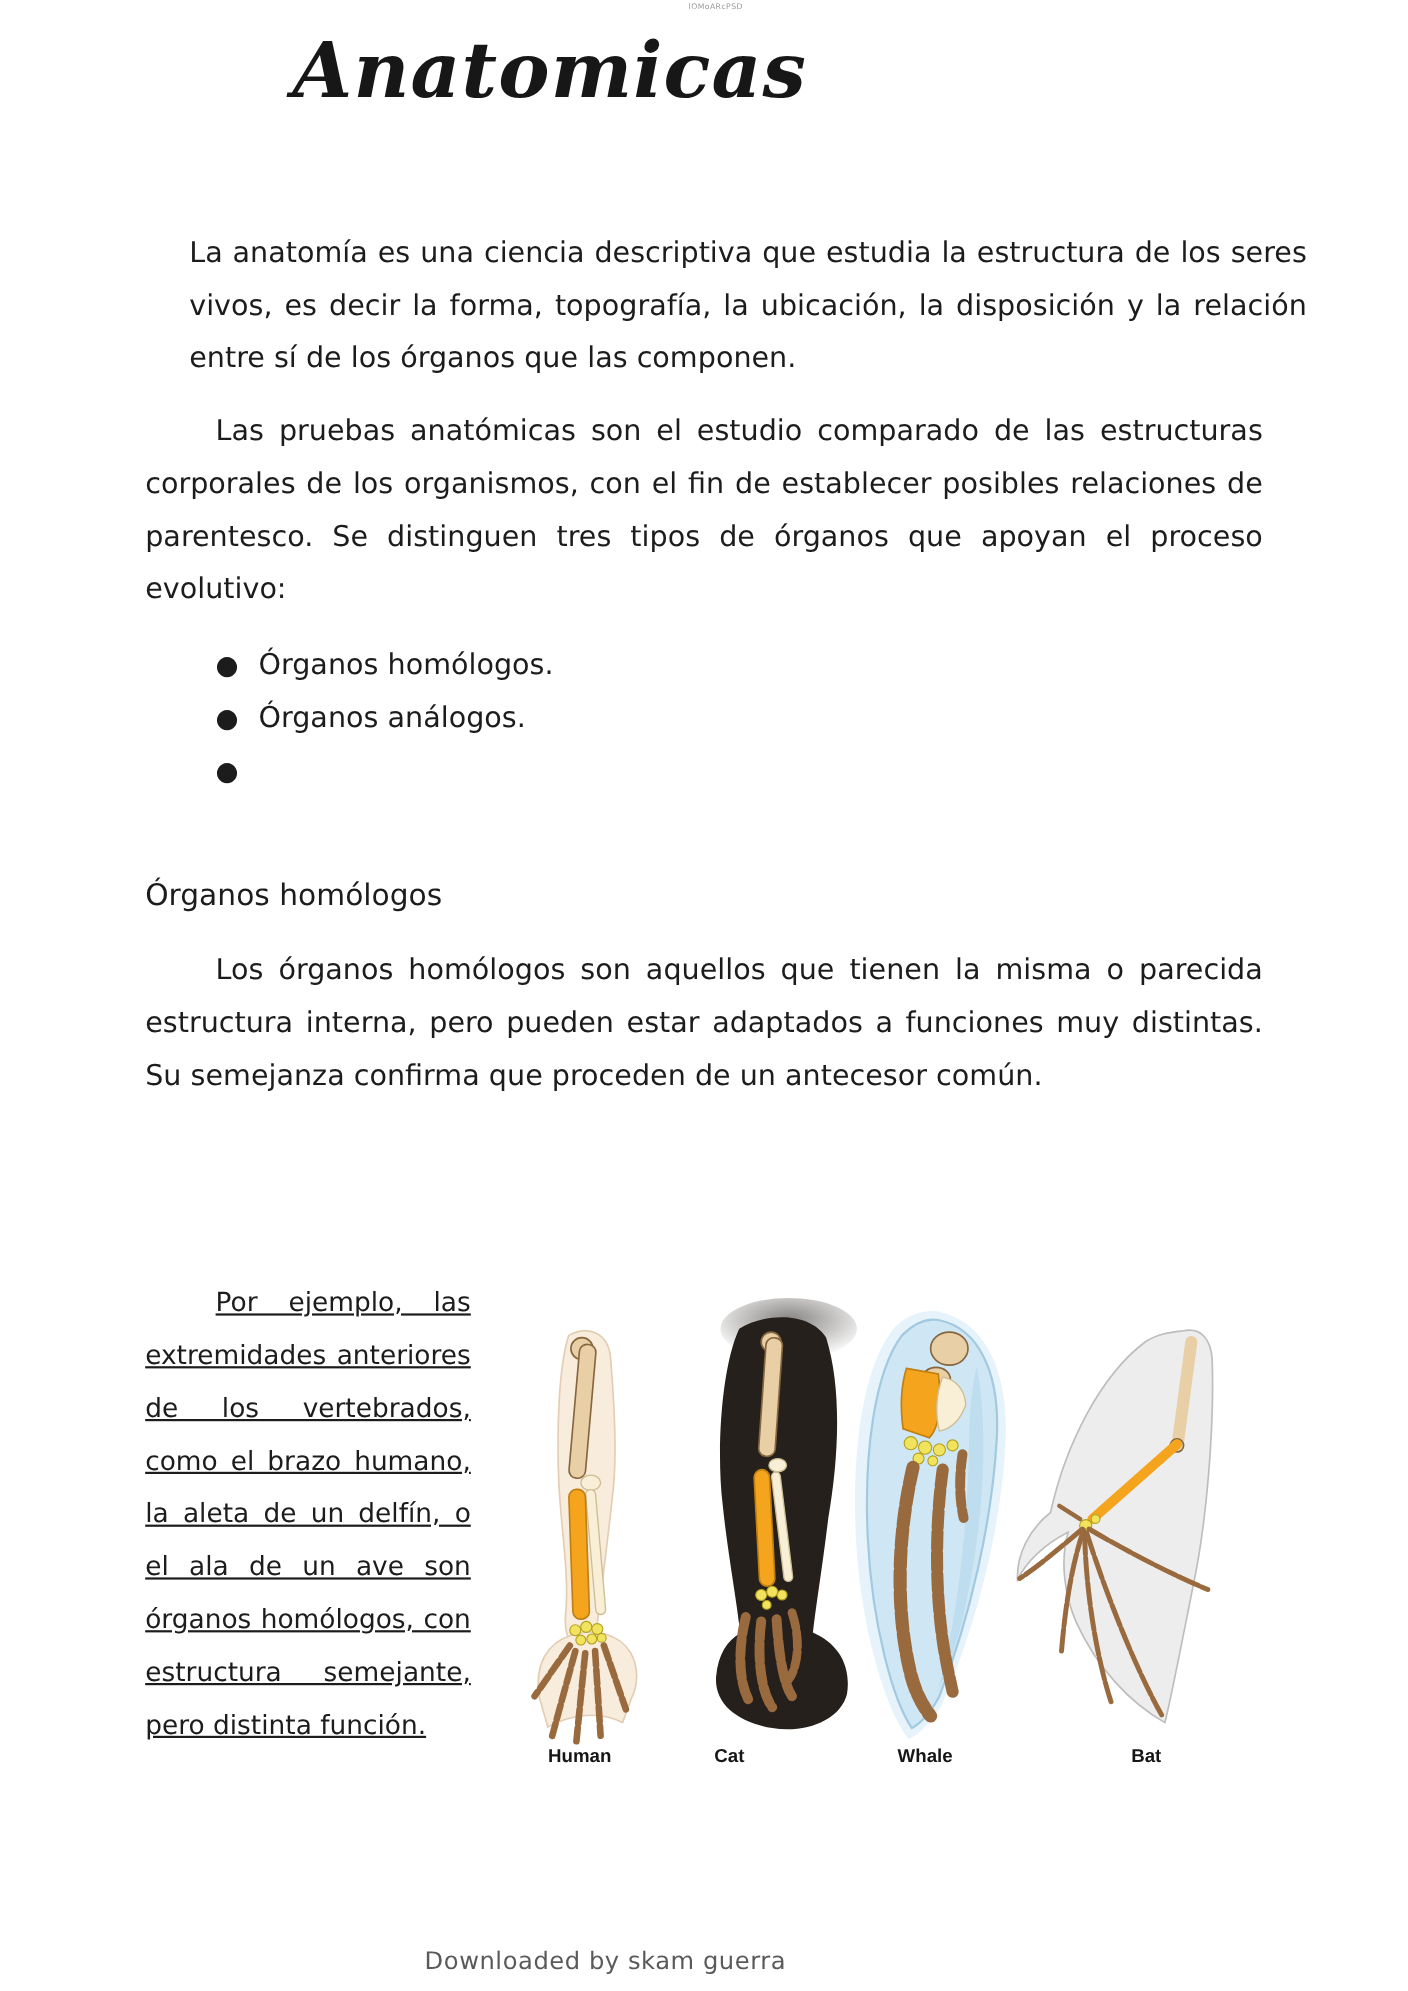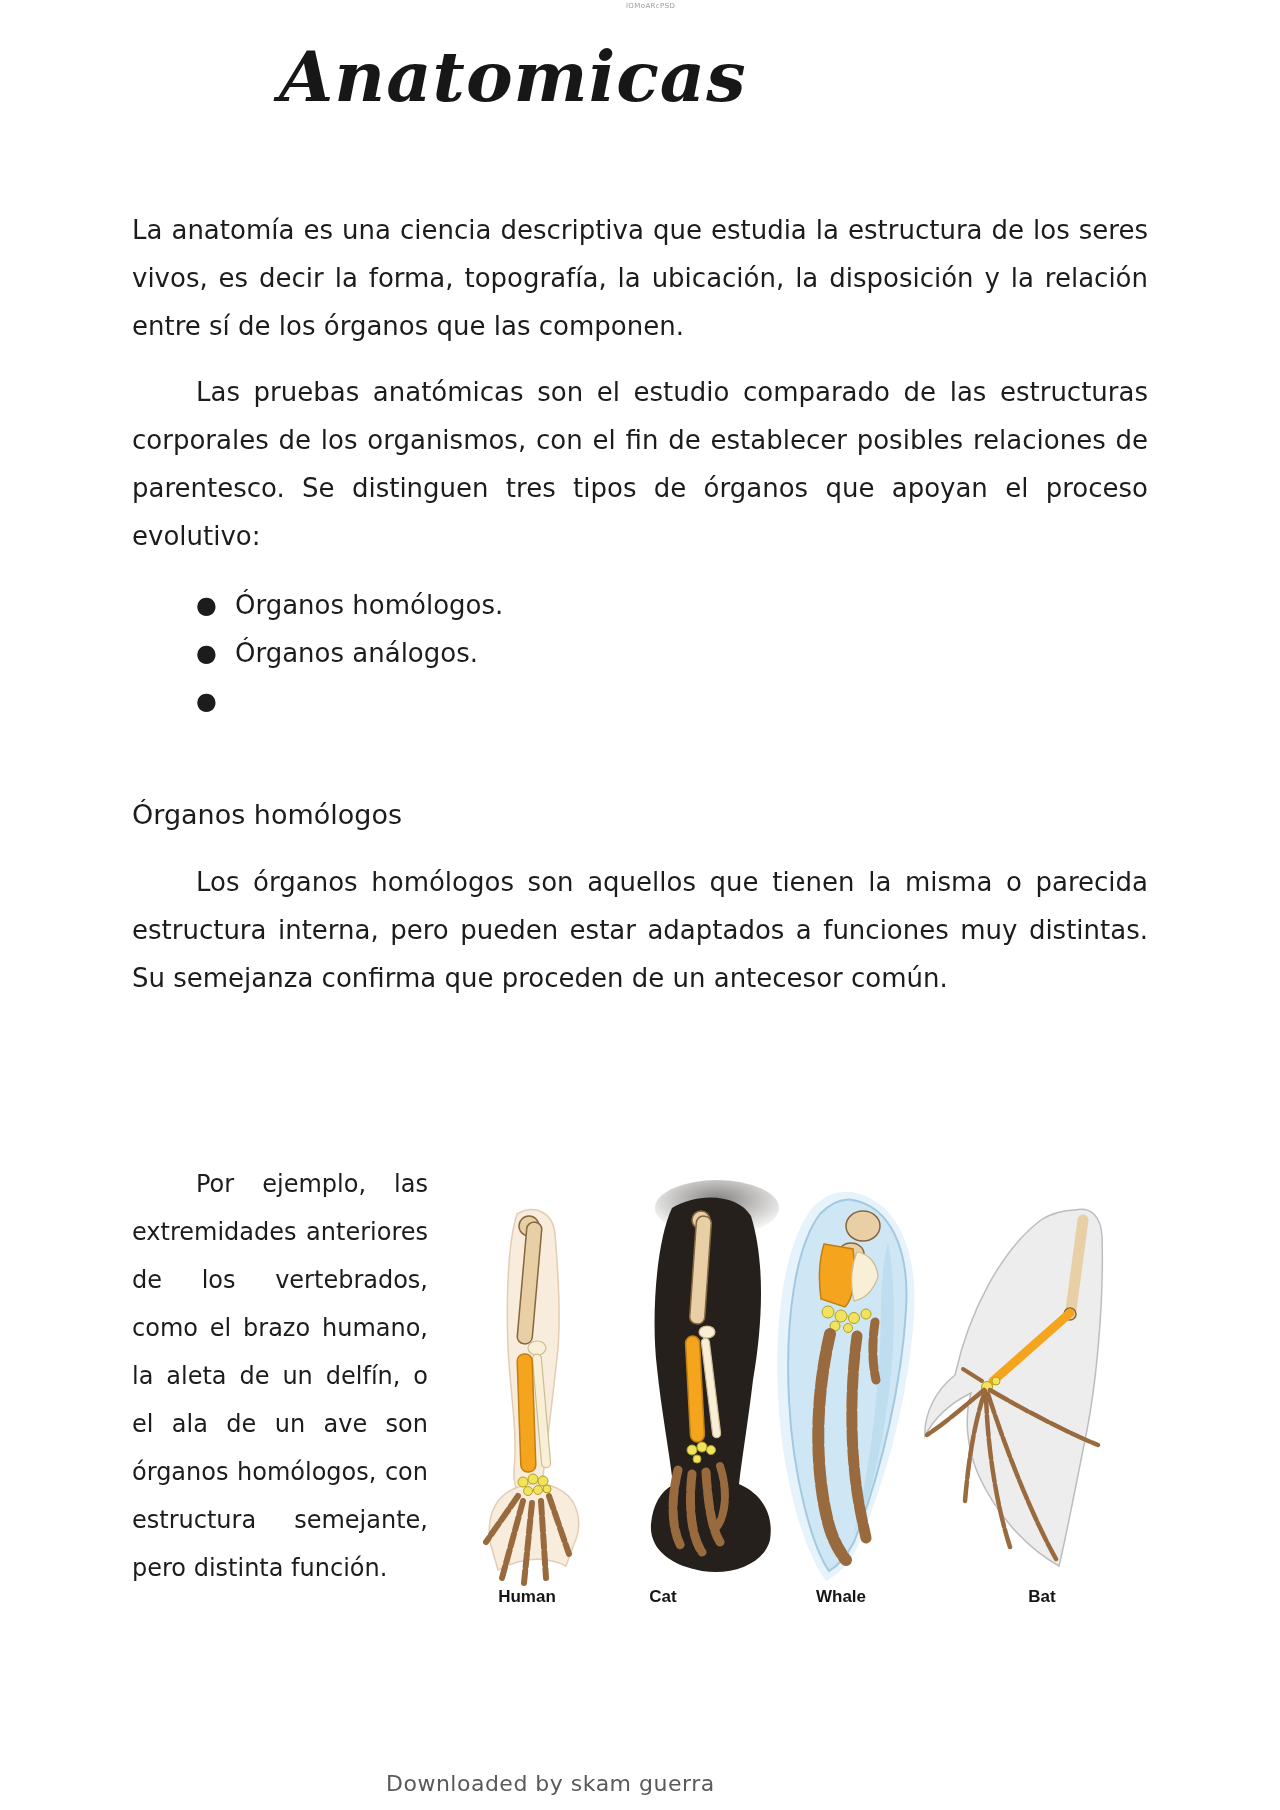--- a/index.html
+++ b/index.html
@@ -1,29 +1,29 @@
 <!DOCTYPE html>
 <html style="--ink: #1c1c1c; --footer: #5a5a5a; --watermark_gray: #9a9a9a; --skin: #f8ecdc; --skin-line: #e3cdb4; --bone: #e9cfa6; --bone-line: #85663f; --orange: #f5a51d; --orange-line: #c07f12; --cream: #f8efd6; --cream-line: #cdbd92; --yellow: #f1e35e; --yellow-line: #b3a01c; --digit: #9a6a3f; --cat: #25201c; --whale: #cfe7f5; --whale-line: #a2c9e0; --whale-glow: #e6f3fb; --bat: #ededed; --bat-line: #bdbdbd;"><head>
 <meta charset="utf-8">
 <style>
   html,body{margin:0;padding:0;background:#fff;}
   .page{position:relative;width:1266px;height:1810px;background:#fff;overflow:hidden;
         font-family:"DejaVu Sans",sans-serif;color:var(--ink,#1c1c1c);}
   .watermark{position:absolute;top:2px;left:626px;font-size:7px;letter-spacing:.4px;
         color:var(--watermark_gray,#9a9a9a);}
-  .title{position:absolute;top:18px;left:266px;margin:13px;font-family:"DejaVu Serif",serif;
+  .title{position:absolute;top:18px;left:266px;margin:0;font-family:"DejaVu Serif",serif;
         font-style:italic;font-weight:700;font-size:70px;line-height:1.3;letter-spacing:1px;color:#171717;}
   .para{position:absolute;left:132px;width:1016px;margin:0;font-size:26px;line-height:48px;
         text-align:justify;color:var(--ink,#1c1c1c);}
   .indent{text-indent:64px;}
-  .p1{top:206px;}
+  .p1{top:206px;margin-left:40px;}
   .p2{top:368px;}
   .p3{top:858px;}
   .p4{top:1010px;}
-  .p5{top:1160px;width:296px;font-size:24px;}
+  .p5{top:1160px;width:296px;font-size:24px;text-decoration:underline;}
   .emph{font-weight:bold;}
   .list{position:absolute;top:581px;left:196px;margin:0;padding:0;list-style:none;}
   .list li{display:flex;align-items:center;line-height:48px;font-size:26px;}
   .bullet{font-size:24px;margin-right:18px;line-height:48px;}
   .heading{position:absolute;top:799px;left:132px;margin:0;font-size:27px;font-weight:normal;
         text-underline-offset:6px;}
   .figure{position:absolute;left:420px;top:1150px;width:690px;height:470px;}
   .footer{position:absolute;top:1771px;left:386px;font-size:22px;letter-spacing:.5px;
         color:var(--footer,#5a5a5a);}
   

